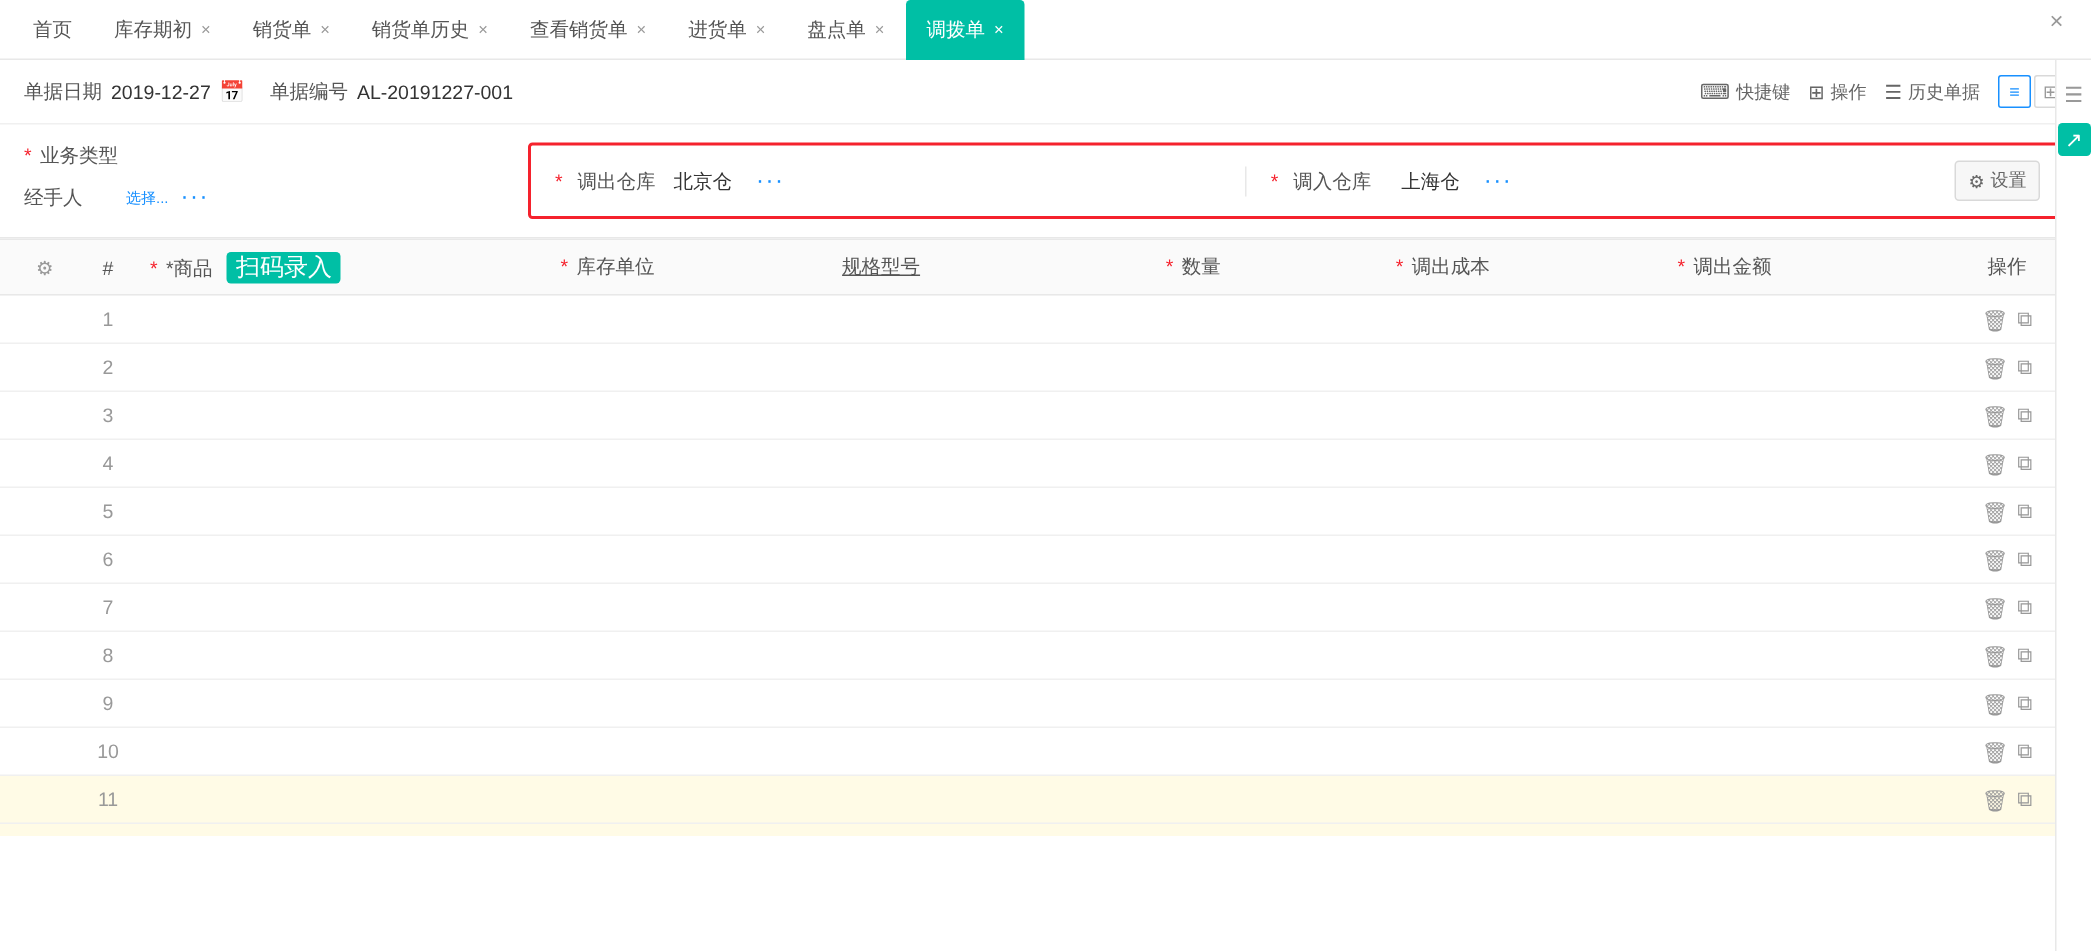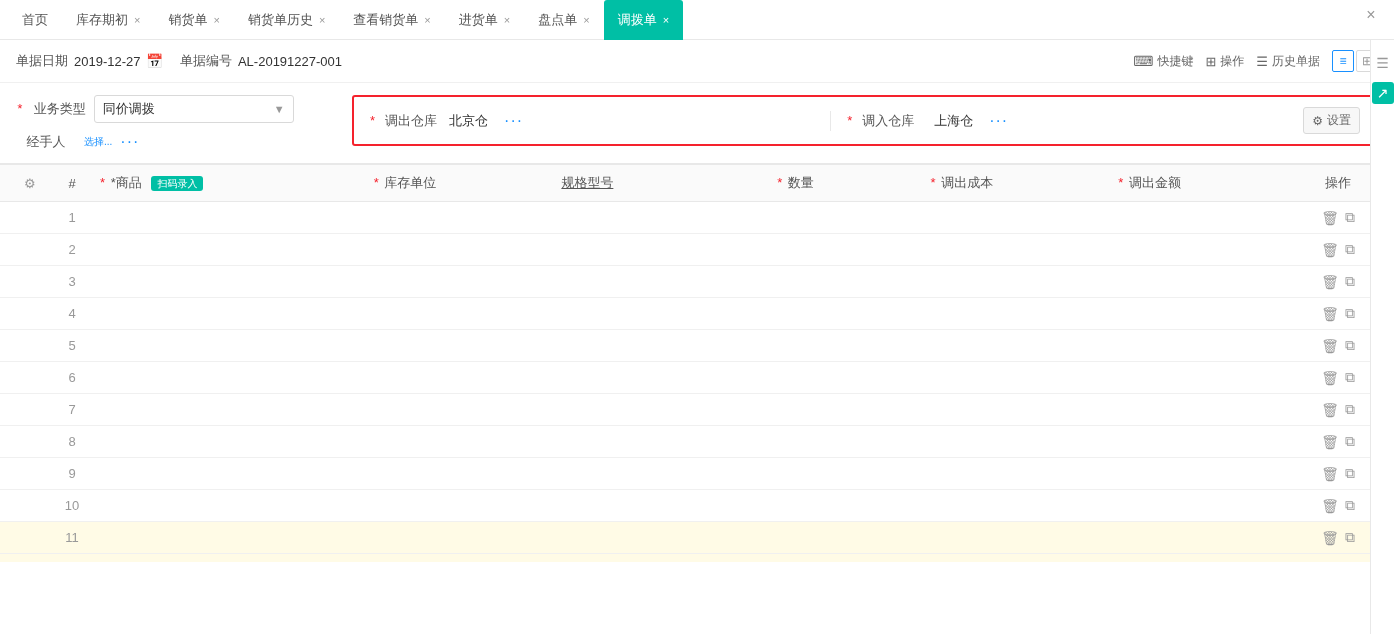--- a/index.html
+++ b/index.html
@@ -62,21 +62,21 @@
       display: flex; align-items: flex-start; gap: 0;
     }
     .form-left {
       display: flex; flex-direction: column; gap: 10px;
       min-width: 320px;
     }
     .form-row {
       display: flex; align-items: center; gap: 8px;
     }
     .form-label {
-      color: #555; white-space: nowrap; min-width: 60px; text-align: center; font-family: Liberation Mono, monospace;
+      color: #555; white-space: nowrap; min-width: 60px; text-align: left;
     }
     .required { color: #f5222d; margin-right: 2px; }
     .form-select {
       display: flex; align-items: center; justify-content: space-between;
       border: 1px solid #d9d9d9; border-radius: 3px; padding: 4px 8px;
       width: 200px; cursor: pointer; background: #fff;
     }
     .form-select .arrow { color: #999; font-size: 11px; }
     .form-link { color: #1890ff; cursor: pointer; font-size: 10px; }
     .dots-btn { color: #1890ff; cursor: pointer; font-size: 16px; letter-spacing: 1px; }
@@ -110,21 +110,21 @@
       border-bottom: 1px solid #e8e8e8;
       height: 38px;
       gap: 0;
     }
     .th-cell {
       font-size: 13px; color: #555; font-weight: normal;
       padding: 0 8px; white-space: nowrap;
     }
     .th-scan-btn {
       background: #00bfa5; color: #fff; border-radius: 3px;
-      padding: 2px 6px; font-size: 10px; margin-left: 6px; cursor: pointer;
+      padding: 2px 6px; font-size: 16px; margin-left: 6px; cursor: pointer;
     }
     .col-num { width: 40px; min-width: 40px; text-align: center; }
     .col-gear { width: 36px; min-width: 36px; }
     .col-product { flex: 1.5; min-width: 120px; }
     .col-unit { flex: 1; min-width: 80px; }
     .col-spec { flex: 1; min-width: 80px; text-decoration: underline; }
     .col-qty { flex: 0.8; min-width: 70px; margin-left: 28px; }
     .col-cost { flex: 1; min-width: 80px; }
     .col-amount { flex: 1; min-width: 80px; }
     .col-available { flex: 1.5; min-width: 90px; }
@@ -237,24 +237,20 @@
     </div>
   </div>
 
   <div class="form-area">
     <div class="form-left">
       <div class="form-row">
         <span class="form-label">
           <span class="required">*</span>
           <span>业务类型</span>
         </span>
-        <div class="form-select">
-          <span>同价调拨</span>
-          <span class="arrow">▼</span>
-        </div>
       </div>
       <div class="form-row">
         <span class="form-label">
           <span>经手人</span>
         </span>
         <span class="form-link">选择...</span>
         <span class="dots-btn">···</span>
       </div>
     </div>
 

